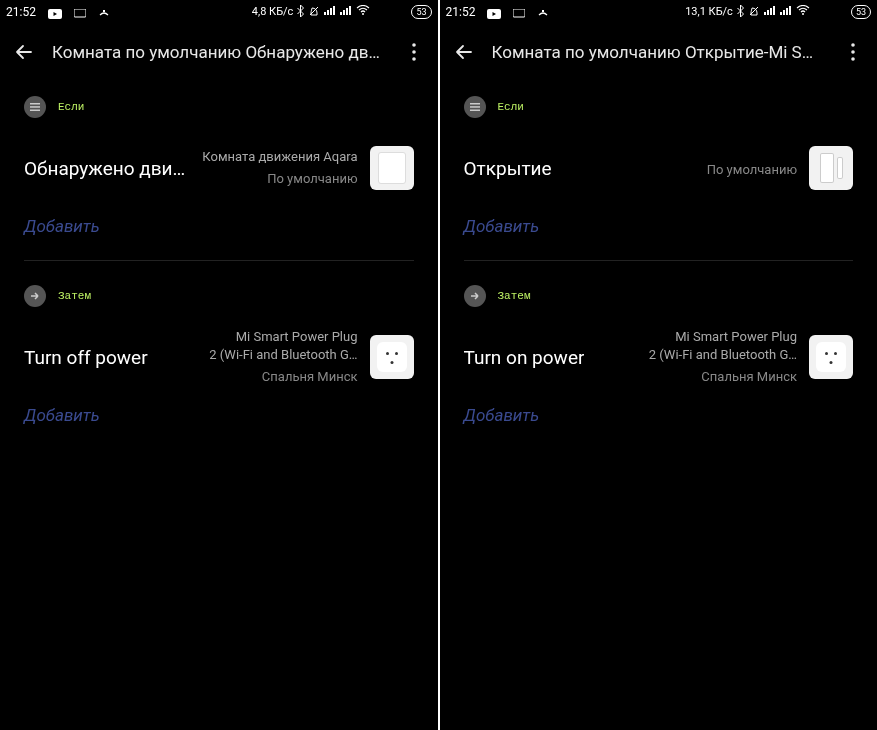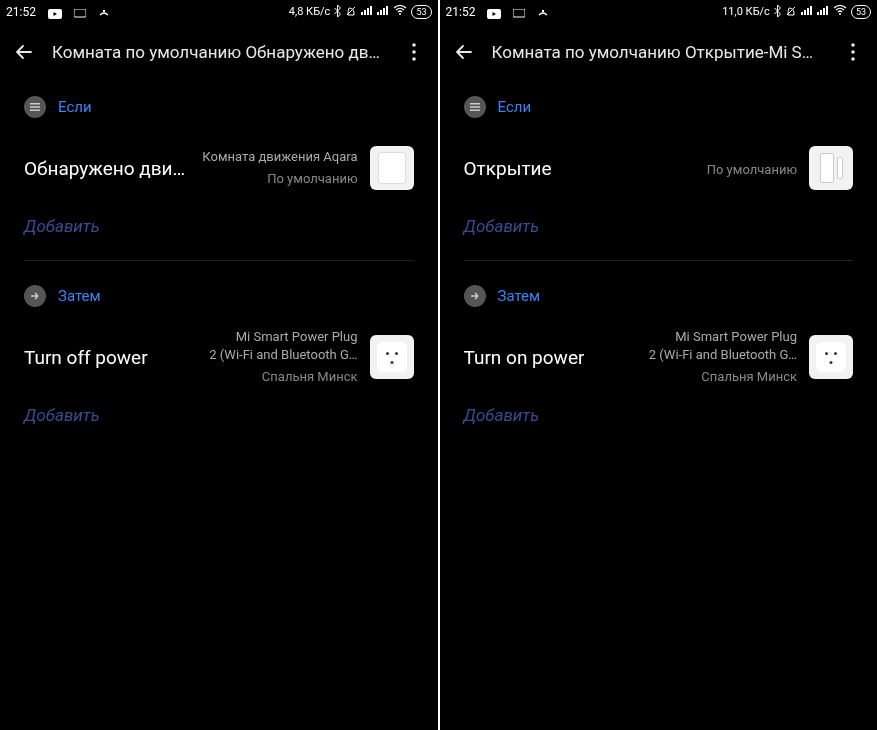--- a/index.html
+++ b/index.html
@@ -47,20 +47,21 @@
     .status-icon {
       display: inline-flex;
       align-items: center;
     }
     .battery {
       border: 1px solid #fff;
       border-radius: 7px;
       padding: 0 4px;
       font-size: 9px;
       line-height: 12px;
+      margin-left: 37px;
     }
     .header {
       height: 56px;
       display: flex;
       align-items: center;
       padding: 0 12px;
       gap: 16px;
     }
     .back-btn {
       width: 24px;
@@ -99,22 +100,23 @@
     .section-badge {
       width: 22px;
       height: 22px;
       border-radius: 50%;
       background: #555;
       display: flex;
       align-items: center;
       justify-content: center;
     }
     .section-label {
-      font-size: 15px;
-      color: #3b82f6;
+      font-size: 11px;
+      color: #bef264;
+      font-family: Liberation Mono, monospace;
     }
     .trigger-row, .action-row {
       display: flex;
       align-items: center;
       margin-bottom: 8px;
       min-height: 60px;
     }
     .trigger-title, .action-title {
       font-size: 19px;
       color: #fff;
@@ -367,21 +369,21 @@
           </svg>
         </span>
       <span class="status-icon">
           <svg width="12" height="12" viewBox="0 0 12 12">
             <path d="M2 8 Q6 4 10 8" stroke="#fff" stroke-width="1.2" fill="none"></path>
             <path d="M5 3 L7 5 M7 3 L5 5" stroke="#fff" stroke-width="1"></path>
           </svg>
         </span>
     </div>
     <div class="status-right">
-      <span>11,0 КБ/с</span>
+      <span>13,1 КБ/с</span>
       <span class="status-icon">
           <svg width="7" height="12" viewBox="0 0 7 12">
             <path d="M3.5 0 L3.5 12 M3.5 0 L6.5 3 L0.5 9 M3.5 12 L6.5 9 L0.5 3" stroke="#fff" stroke-width="1" fill="none"></path>
           </svg>
         </span>
       <span class="status-icon">
           <svg width="12" height="12" viewBox="0 0 12 12">
             <path d="M4 3 C7 3 9 5 9 8 L9 10 L3 10 L3 8 C3 6 4 4 4 3 Z" fill="none" stroke="#fff" stroke-width="1"></path>
             <line x1="2" y1="10" x2="10" y2="2" stroke="#fff" stroke-width="1"></line>
           </svg>

